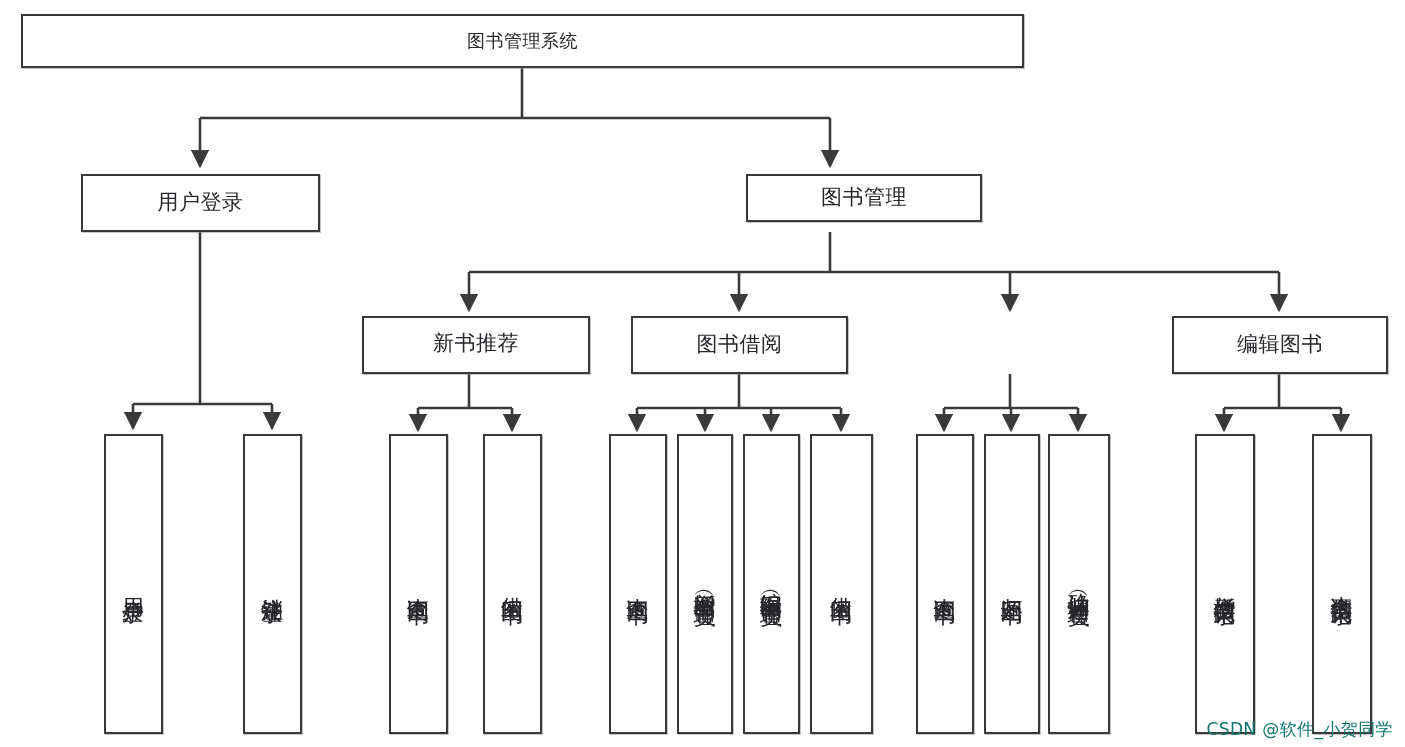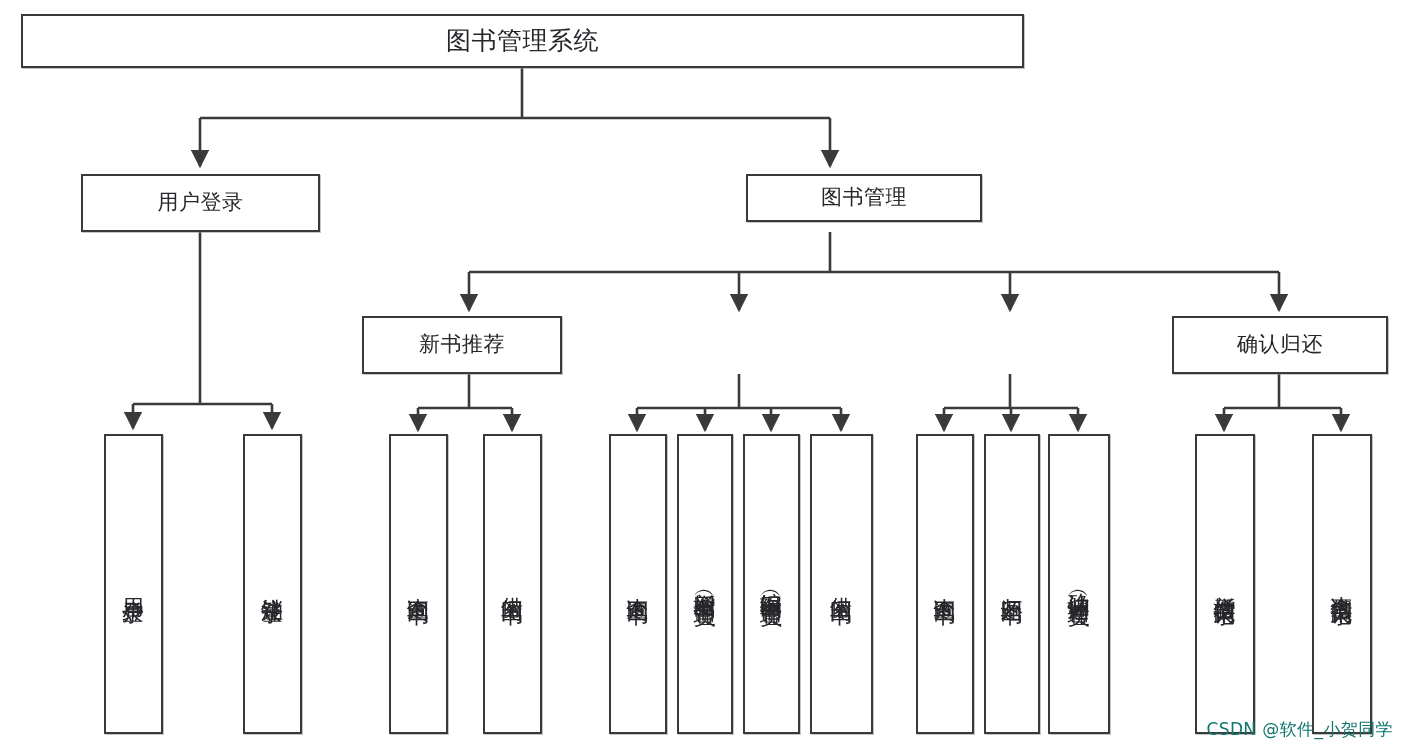--- a/index.html
+++ b/index.html
@@ -41,21 +41,21 @@
     text-align: center;
     line-height: 1.12;
     letter-spacing: 0.5px;
   }
   
   .node.h .label {
     font-size: 21px;
     white-space: nowrap;
   }
   .node.root .label {
-    font-size: 25px;
+    font-size: 18px;
   }
   
   .node.v {
     align-items: center;
     justify-content: center;
   }
   .node.v .label {
     writing-mode: vertical-rl;
     text-orientation: upright;
     font-size: 22px;
@@ -134,25 +134,28 @@
     <span class="label">图书管理系统</span>
   </div>
 
   <div class="node h" style="left:81px; top:174px; width:239px; height:58px;">
     <span class="label">用户登录</span>
   </div>
   <div class="node h" style="left:712px; top:174px; width:236px; height:48px;margin-left:34px;">
     <span class="label">图书管理</span>
   </div>
 
-  <div class="node h" style="left:362px; top:316px; width:200px; height:58px;">
+  <div class="node h" style="left:362px; top:316px; width:228px; height:58px;font-family:Liberation Mono, monospace;">
     <span class="label">新书推荐</span>
   </div>
+  <div class="node h" style="left:631px; top:316px; width:217px; height:58px;">
+    <span class="label">图书借阅</span>
+  </div>
   <div class="node h" style="left:1172px; top:316px; width:216px; height:58px;">
-    <span class="label">确认归还</span>
+    <span class="label">编辑图书</span>
   </div>
 
   <div class="node v" style="left:104px; top:434px; width:59px; height:300px;">
     <span class="label">用户登录</span>
   </div>
   <div class="node v" style="left:243px; top:434px; width:59px; height:300px;">
     <span class="label">注销登录</span>
   </div>
 
   <div class="node v" style="left:389px; top:434px; width:59px; height:300px;">

